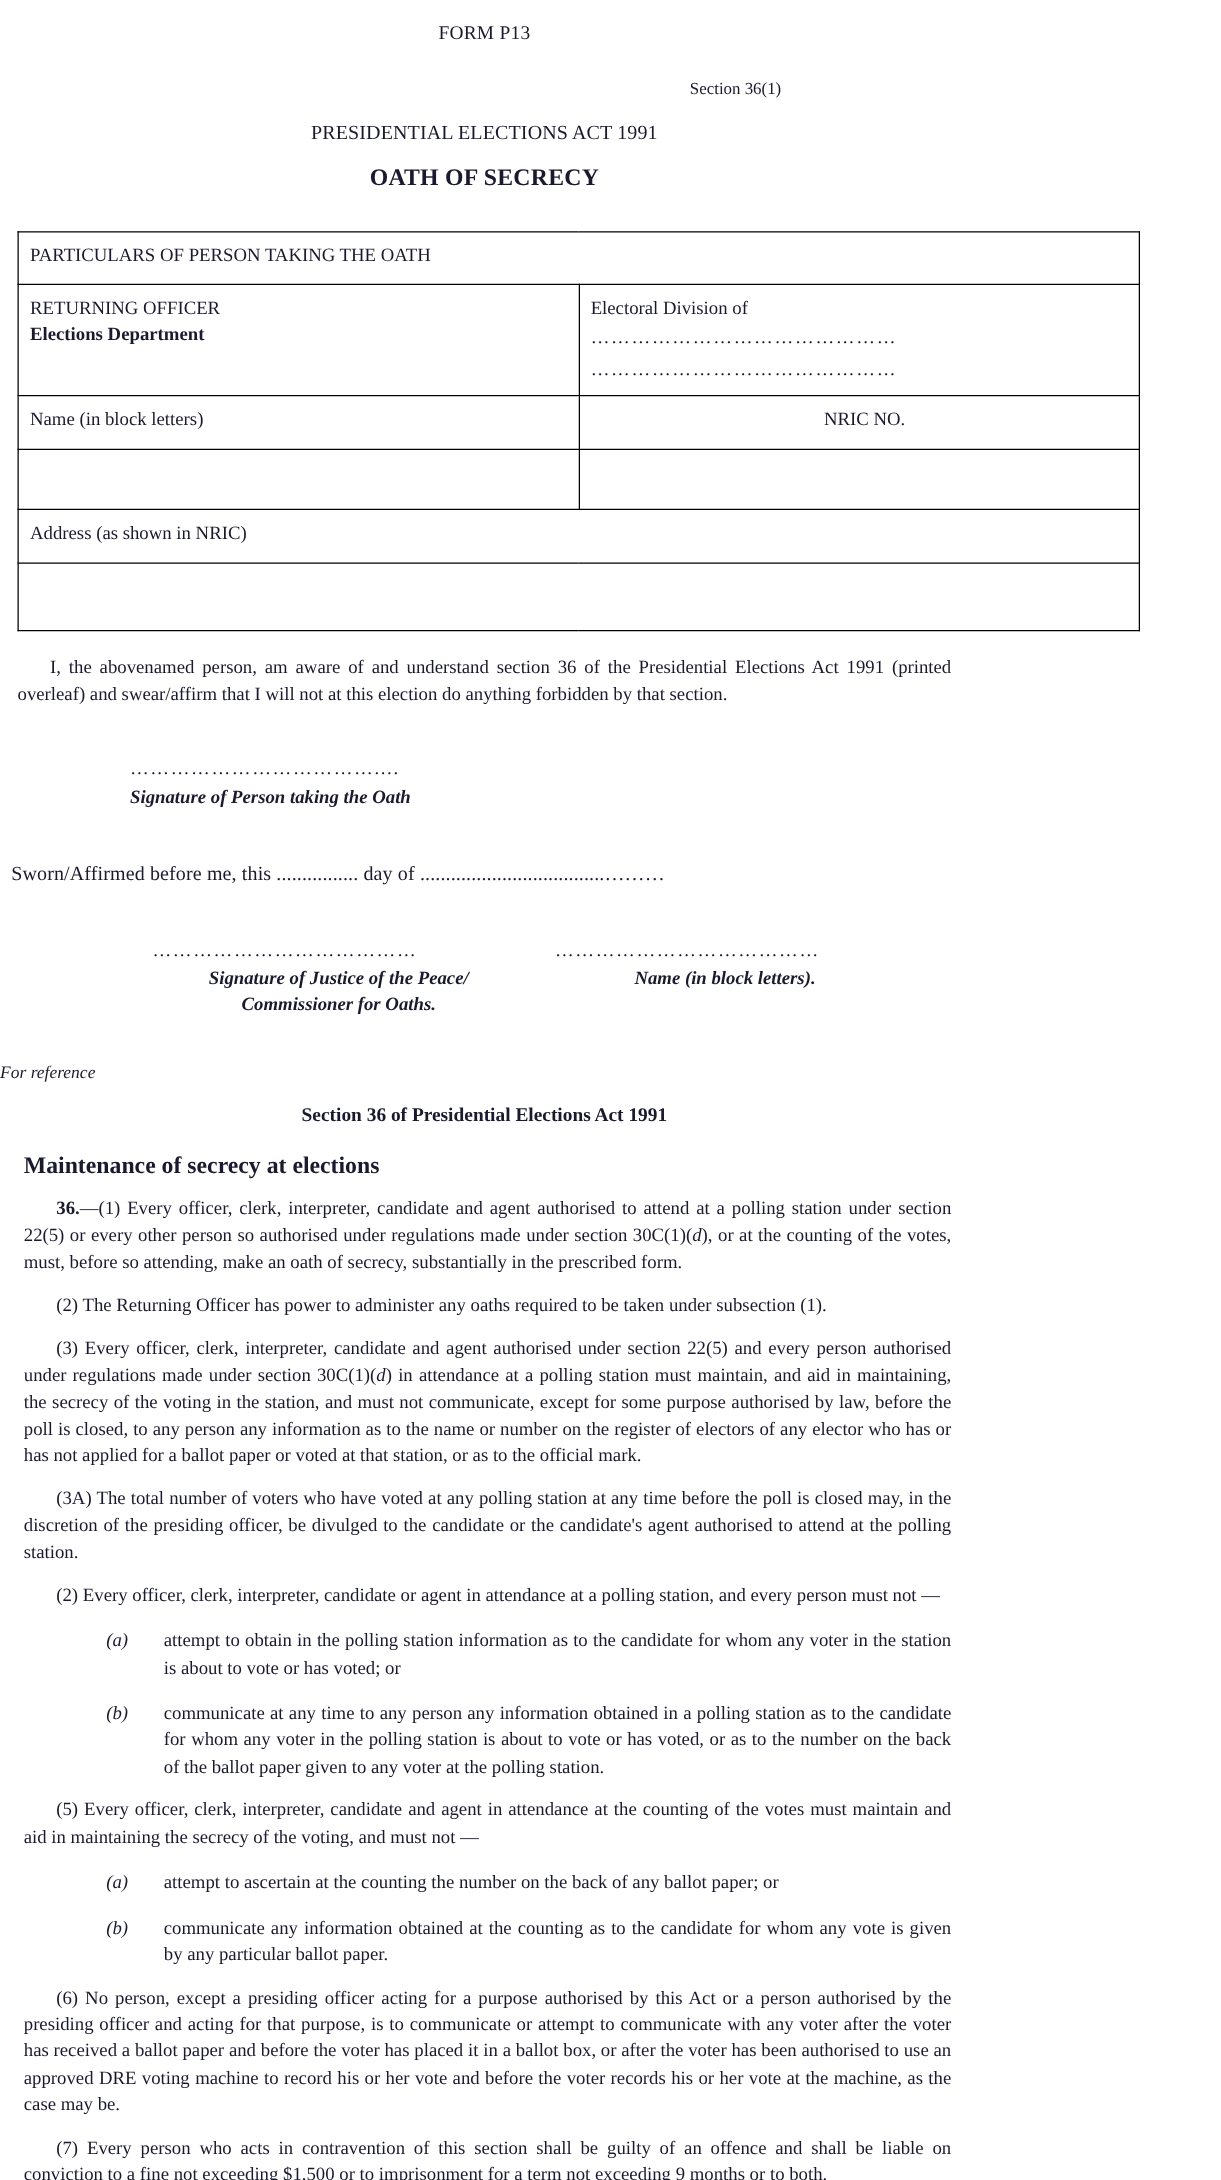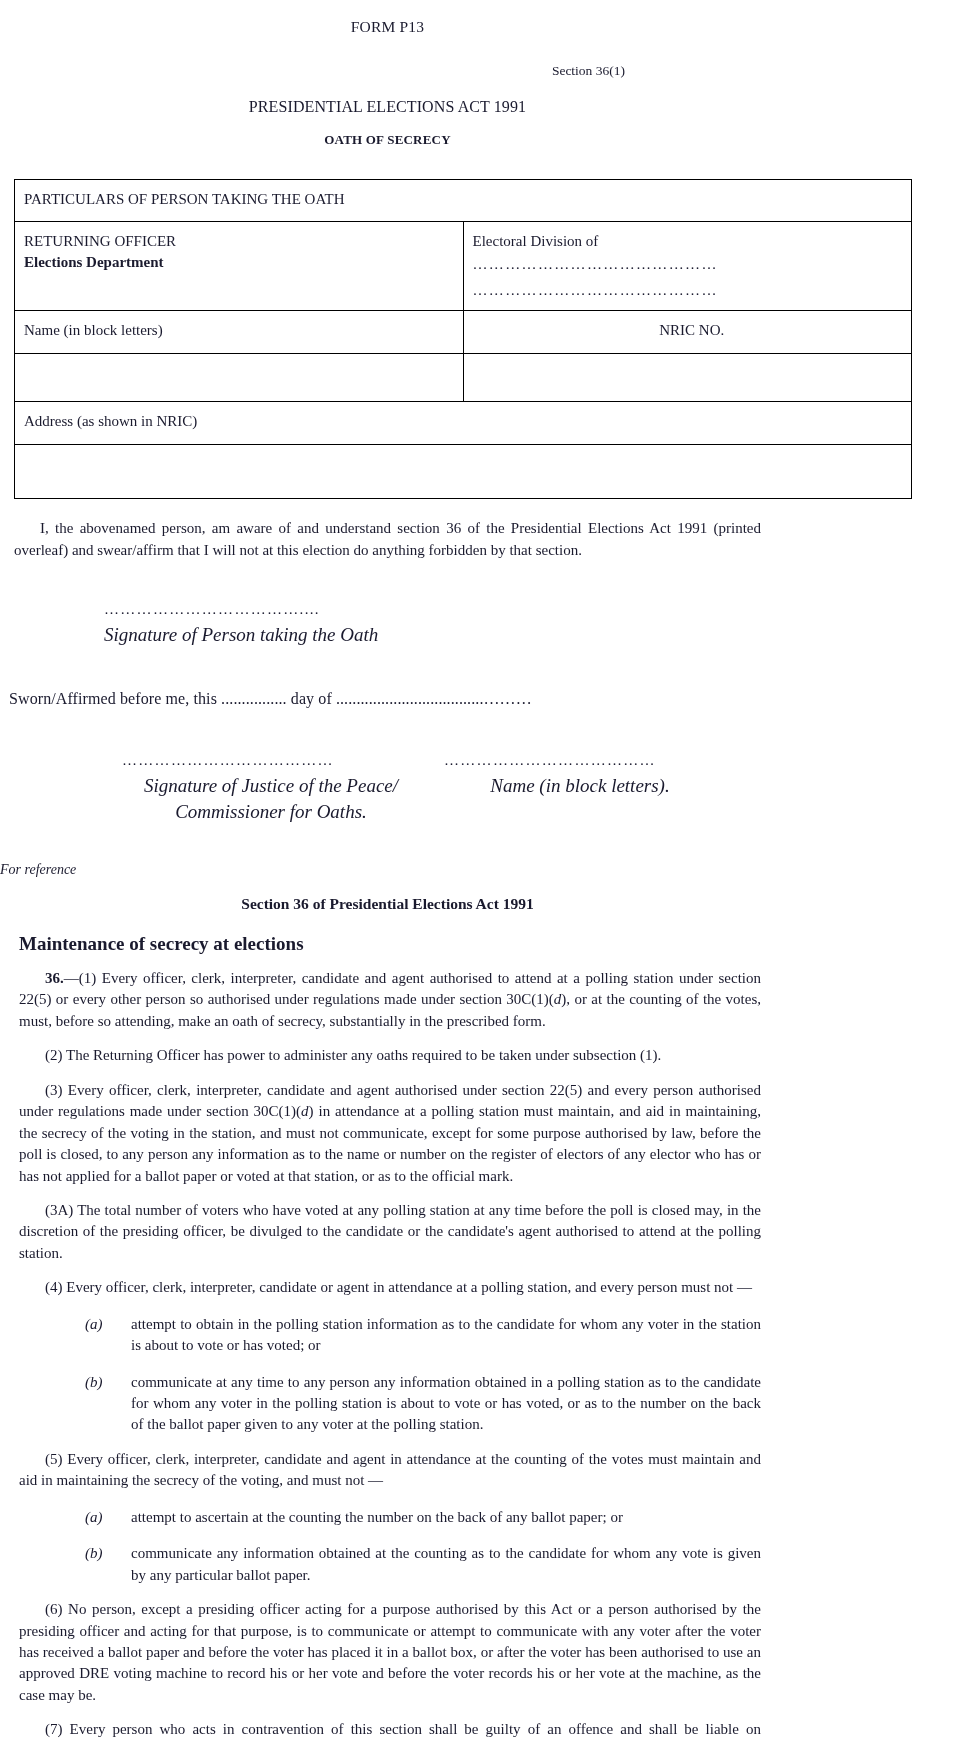--- a/index.html
+++ b/index.html
@@ -35,21 +35,21 @@
     padding-top: 27px;
   }
   .act-title {
     text-align: center;
     font-size: 16px;
     padding-top: 19px;
     letter-spacing: .1px;
   }
   .oath-title {
     text-align: center;
-    font-size: 13px;
+    font-size: 19px;
     font-weight: bold;
     padding-top: 16px;
     letter-spacing: .2px;
   }
 
   
   .form-table {
     margin: 31px 65px 0 14px;
     border-collapse: collapse;
     width: 898px;
@@ -97,23 +97,24 @@
     padding-left: 104px;
   }
   .sig-dots {
     font-size: 15px;
     letter-spacing: 1.3px;
     line-height: 1.1;
     white-space: nowrap;
   }
   .sig-caption {
     font-style: italic;
-    font-size: 19px;
+    font-size: 15px;
     line-height: 1.38;
     padding-top: 4px;
+    font-weight: bold;
   }
   .sworn {
     margin: 42px 0 0 9px;
     font-size: 16px;
     letter-spacing: .1px;
   }
   .sig-two {
     display: flex;
     margin-top: 44px;
     padding-left: 112px;
@@ -248,21 +249,21 @@
   <div class="maint-title">Maintenance of secrecy at elections</div>
 
   <div class="para ind"><span class="lead">36.</span><span>—(1)</span><span>  Every officer, clerk, interpreter, candidate and agent authorised to attend at a polling station under section 22(5) or every other person so authorised under regulations made under section 30C(1)(</span><span class="ital">d</span><span>), or at the counting of the votes, must, before so attending, make an oath of secrecy, substantially in the prescribed form.</span></div>
 
   <div class="para ind">(2)  The Returning Officer has power to administer any oaths required to be taken under subsection (1).</div>
 
   <div class="para ind"><span>(3)   Every officer, clerk, interpreter, candidate and agent authorised under section 22(5) and every person authorised under regulations made under section 30C(1)(</span><span class="ital">d</span><span>) in attendance at a polling station must maintain, and aid in maintaining, the secrecy of the voting in the station, and must not communicate, except for some purpose authorised by law, before the poll is closed, to any person any information as to the name or number on the register of electors of any elector who has or has not applied for a ballot paper or voted at that station, or as to the official mark.</span></div>
 
   <div class="para ind">(3A)  The total number of voters who have voted at any polling station at any time before the poll is closed may, in the discretion of the presiding officer, be divulged to the candidate or the candidate's agent authorised to attend at the polling station.</div>
 
-  <div class="para ind">(4) Every officer, clerk, interpreter, candidate or agent in attendance at a polling station, and every person must not —</div>
+  <div class="para ind">(2) Every officer, clerk, interpreter, candidate or agent in attendance at a polling station, and every person must not —</div>
 
   <div class="sub">
     <div class="sub-marker">(a)</div>
     <div class="sub-body">attempt to obtain in the polling station information as to the candidate for whom any voter in the station is about to vote or has voted; or</div>
   </div>
 
   <div class="sub">
     <div class="sub-marker">(b)</div>
     <div class="sub-body">communicate at any time to any person any information obtained in a polling station as to the candidate for whom any voter in the polling station is about to vote or has voted, or as to the number on the back of the ballot paper given to any voter at the polling station.</div>
   </div>

